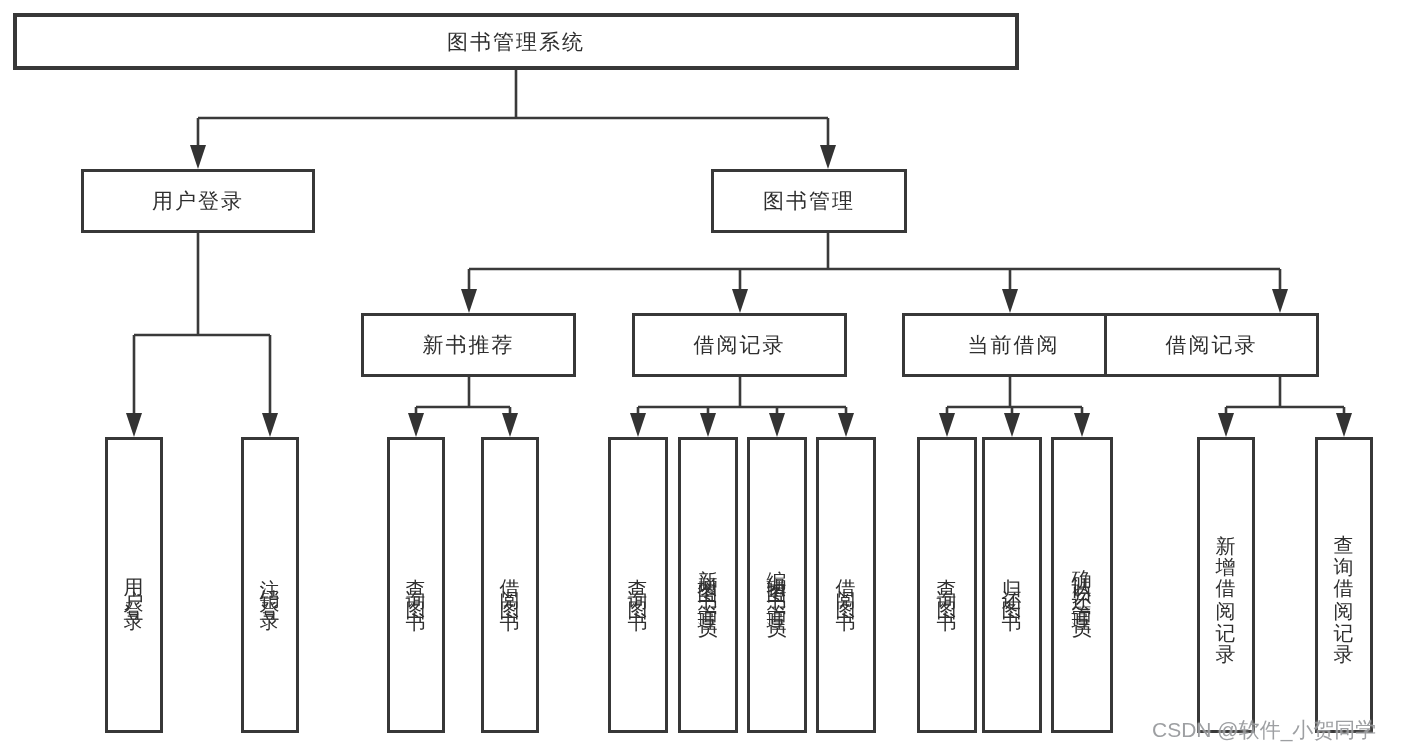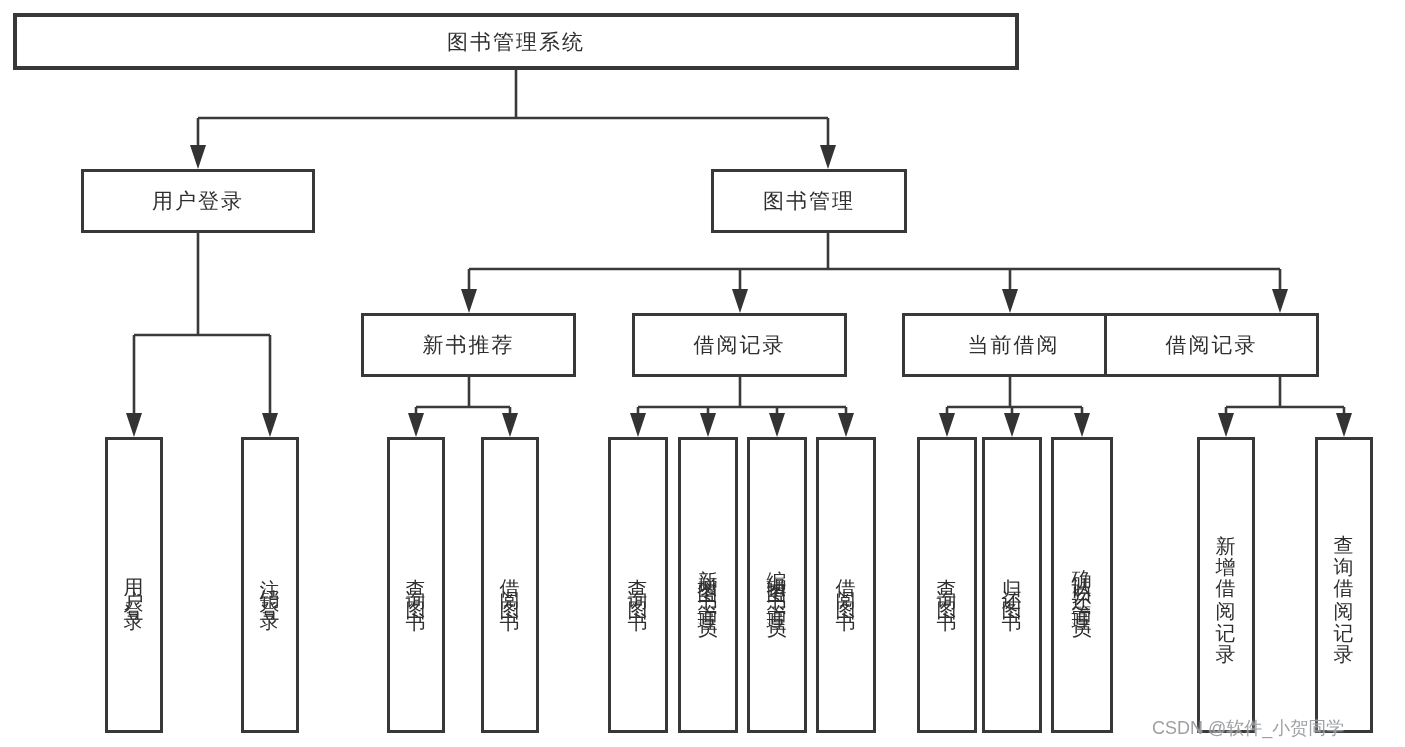--- a/index.html
+++ b/index.html
@@ -17,21 +17,21 @@
   .root{border-width:4px;}
   .hlabel{font-size:21px;letter-spacing:2px;white-space:nowrap;}
   .leaf{top:437px;height:296px;width:58px;}
   .vtext{
     writing-mode:vertical-rl;text-orientation:mixed;
     font-size:20px;line-height:1;letter-spacing:11px;color:#2f2f2f;
   }
   .m .vtext{letter-spacing:22px;}
   .l .vtext{letter-spacing:7px;}
   .watermark{
-    position:absolute;left:1152px;top:716px;font-size:18px;
+    position:absolute;left:1152px;top:716px;font-size:21px;
     color:rgba(140,142,146,0.85);text-shadow:0 0 2px #ffffff;white-space:nowrap;
   }
 </style>
 </head>
 <body>
 
 <div class="canvas">
 
   <svg class="wires" width="1405" height="747" viewBox="0 0 1405 747">
     <g>

